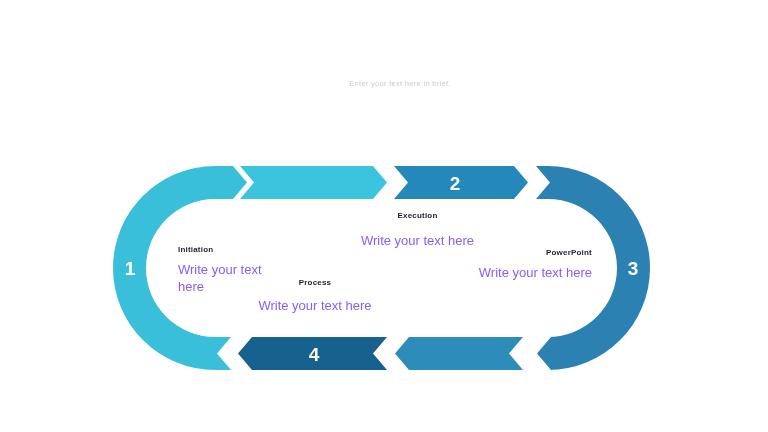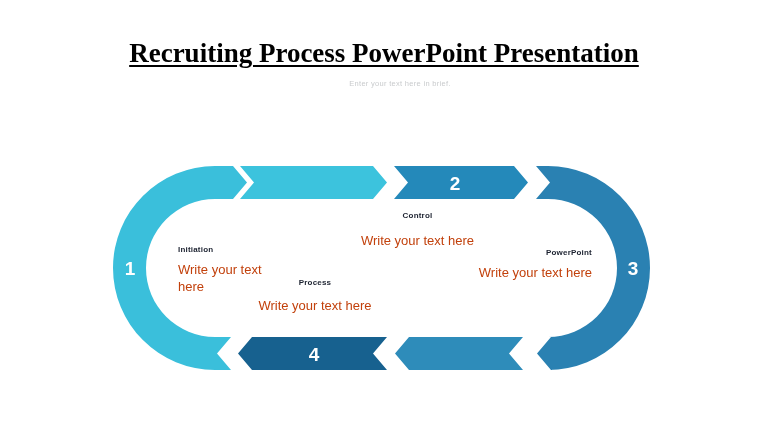--- a/index.html
+++ b/index.html
@@ -33,37 +33,36 @@
   .num2{left:455px;top:183px;}
   .num3{left:633px;top:268px;}
   .num4{left:314px;top:354px;}
 
   .step-label{
     position:absolute;font-size:8px;font-weight:bold;
     color:#1c2230;letter-spacing:.2px;
   }
   .ph{
     position:absolute;font-size:13px;line-height:17px;
-    color:#c2410c;
+    color:#8b5cf6;
   }
   .lbl-initiation{left:178px;top:245px;width:100px;text-align:left;}
   .ph-initiation {left:178px;top:261px;width:100px;text-align:left;}
   .lbl-planning  {left:355px;top:211px;width:125px;text-align:center;}
   .ph-planning   {left:355px;top:232px;width:125px;text-align:center;}
   .lbl-control   {left:255px;top:278px;width:120px;text-align:center;}
   .ph-control    {left:255px;top:297px;width:120px;text-align:center;}
   .lbl-execution {left:478px;top:248px;width:114px;text-align:right;}
   .ph-execution  {left:478px;top:264px;width:114px;text-align:right;}
 </style>
 </head>
 <body>
 
 <div class="slide">
 
-  <h1 class="title">Recruiting Process PowerPoint Presentation</h1>
   <div class="subtitle">Enter your text here in brief.</div>
 
   <div class="diagram">
     <svg width="768" height="432" viewBox="0 0 768 432">
 
       <path d="M 215,166 L 233,166 L 247,182.5 L 233,199 L 215,199
                A 69,69 0 0 0 215,337
                L 231,337 L 217,353.5 L 231,370 L 215,370
                A 102,102 0 0 1 215,166 Z" fill="#3abfdb"></path>
 
@@ -83,21 +82,21 @@
     </svg>
 
     <div class="num num1">1</div>
     <div class="num num2">2</div>
     <div class="num num3">3</div>
     <div class="num num4">4</div>
 
     <div class="step-label lbl-initiation">Initiation</div>
     <div class="ph ph-initiation">Write your text here</div>
 
-    <div class="step-label lbl-planning">Control</div>
+    <div class="step-label lbl-planning">Execution</div>
     <div class="ph ph-planning">Write your text here</div>
 
     <div class="step-label lbl-execution">PowerPoint</div>
     <div class="ph ph-execution">Write your text here</div>
 
     <div class="step-label lbl-control">Process</div>
     <div class="ph ph-control">Write your text here</div>
   </div>
 
 </div>

